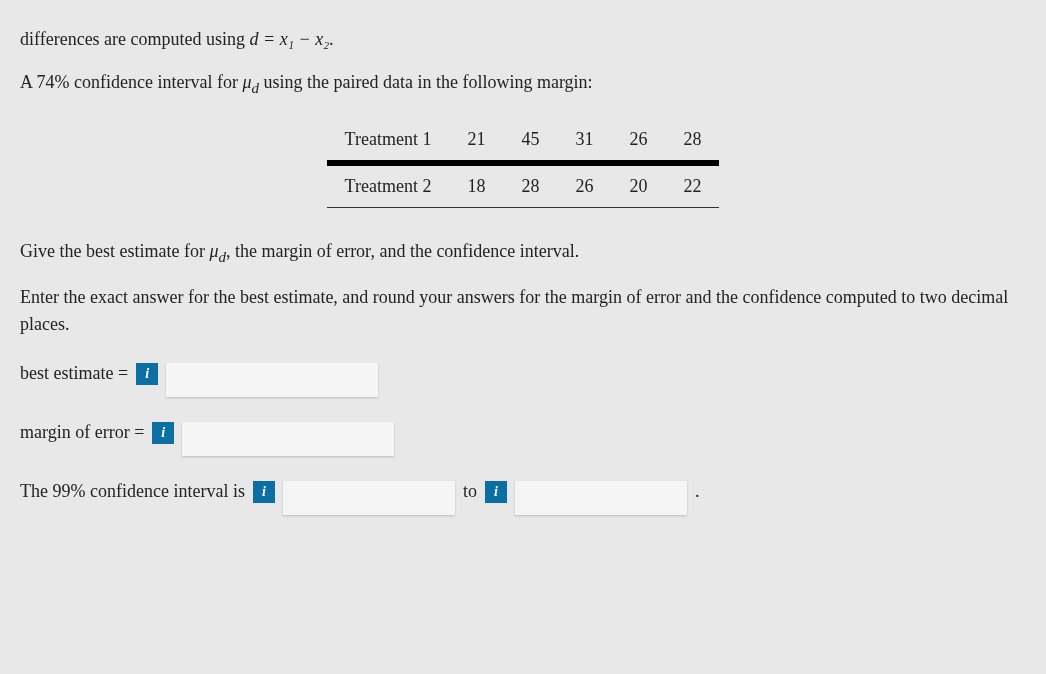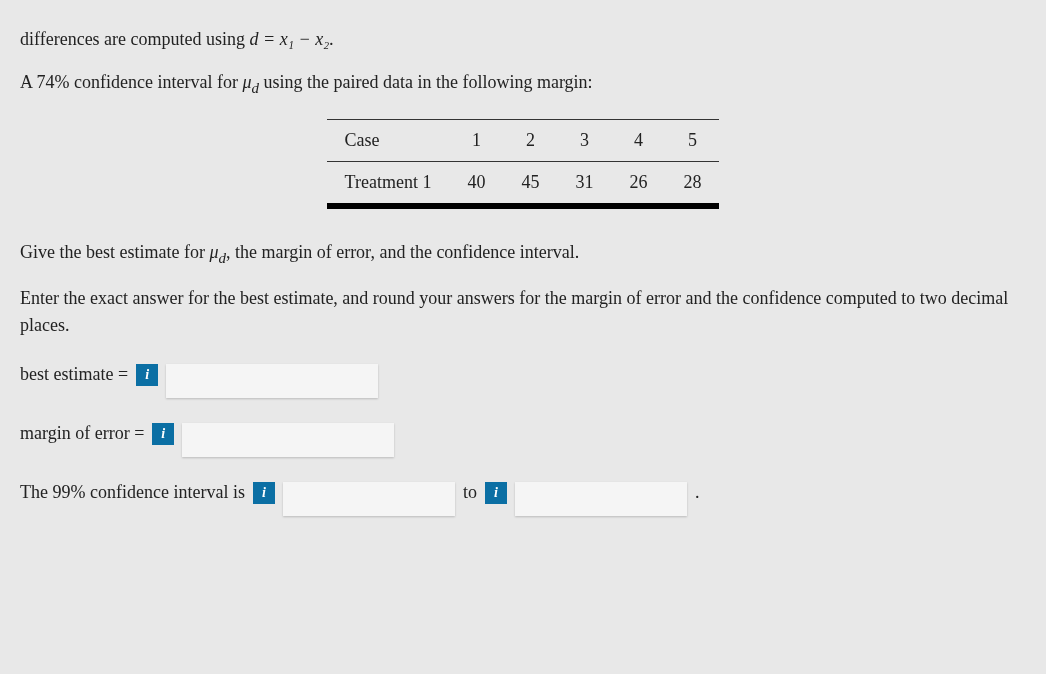--- a/index.html
+++ b/index.html
@@ -83,35 +83,35 @@
   <span>differences are computed using </span>
   <span style="font-style:italic;">d = x₁ − x₂.</span>
 </p>
 
 <p>
   <span>A 74% confidence interval for </span><span class="sub">μ</span><sub class="sub">d</sub><span> using the paired data in the following margin:</span>
 </p>
 
 <table class="data-table">
   <tbody>
-      <tr class="hdr">
-    <th class="row-label">Case</th>
-    <th>1</th>
-    <th>2</th>
-    <th>3</th>
-    <th>4</th>
-    <th>5</th>
-  </tr>
   <tr class="mid">
     <td class="row-label">Treatment 1</td>
-    <td>40</td>
+    <td>21</td>
     <td>45</td>
     <td>31</td>
     <td>26</td>
     <td>28</td>
+  </tr>
+  <tr class="last">
+    <td class="row-label">Treatment 2</td>
+    <td>18</td>
+    <td>28</td>
+    <td>26</td>
+    <td>20</td>
+    <td>22</td>
   </tr>
 </tbody>
   </table>
 
 <p>
   <span>Give the best estimate for </span><span class="sub">μ</span><sub class="sub">d</sub><span>, the margin of error, and the confidence interval.</span>
 </p>
 
 <p>Enter the exact answer for the best estimate, and round your answers for the margin of error and the confidence computed to two decimal places.</p>
 

